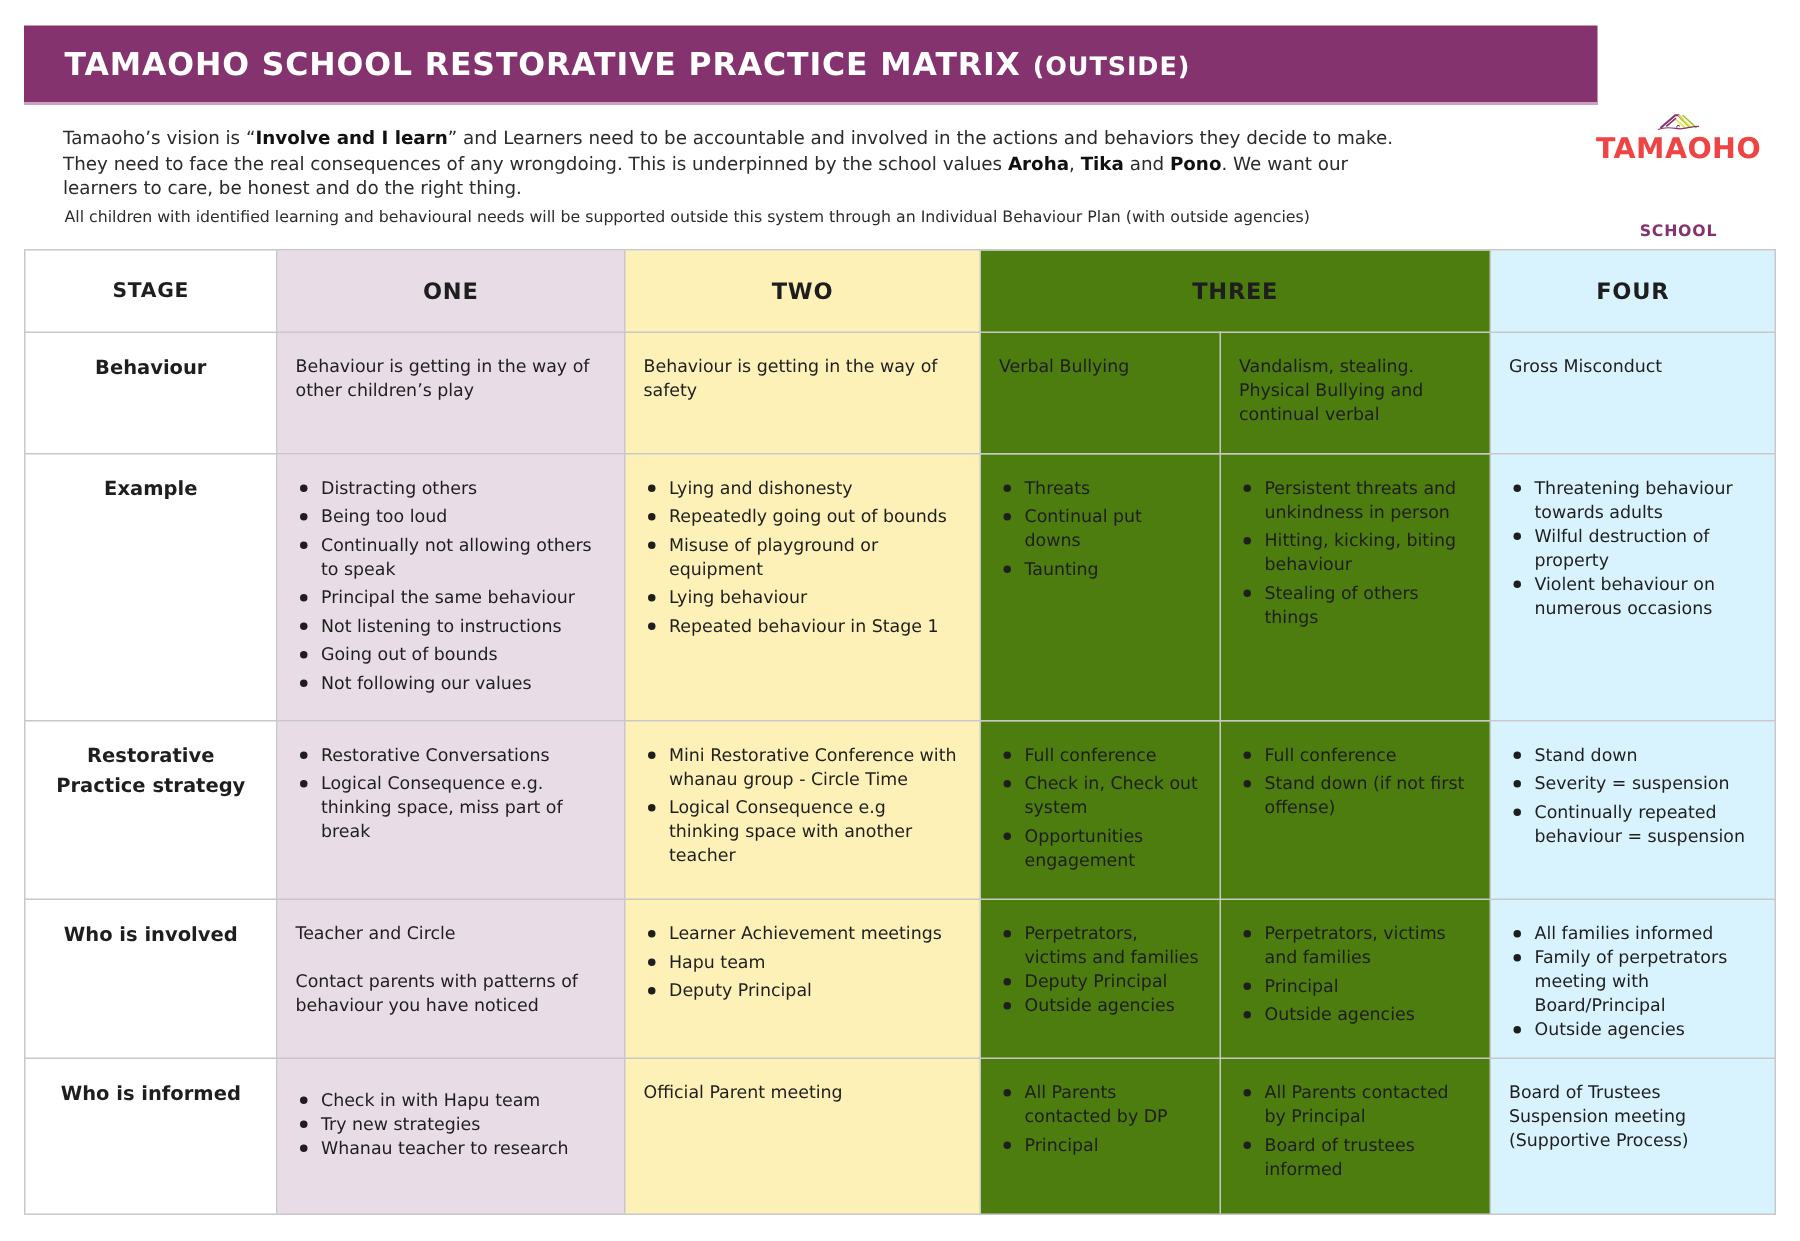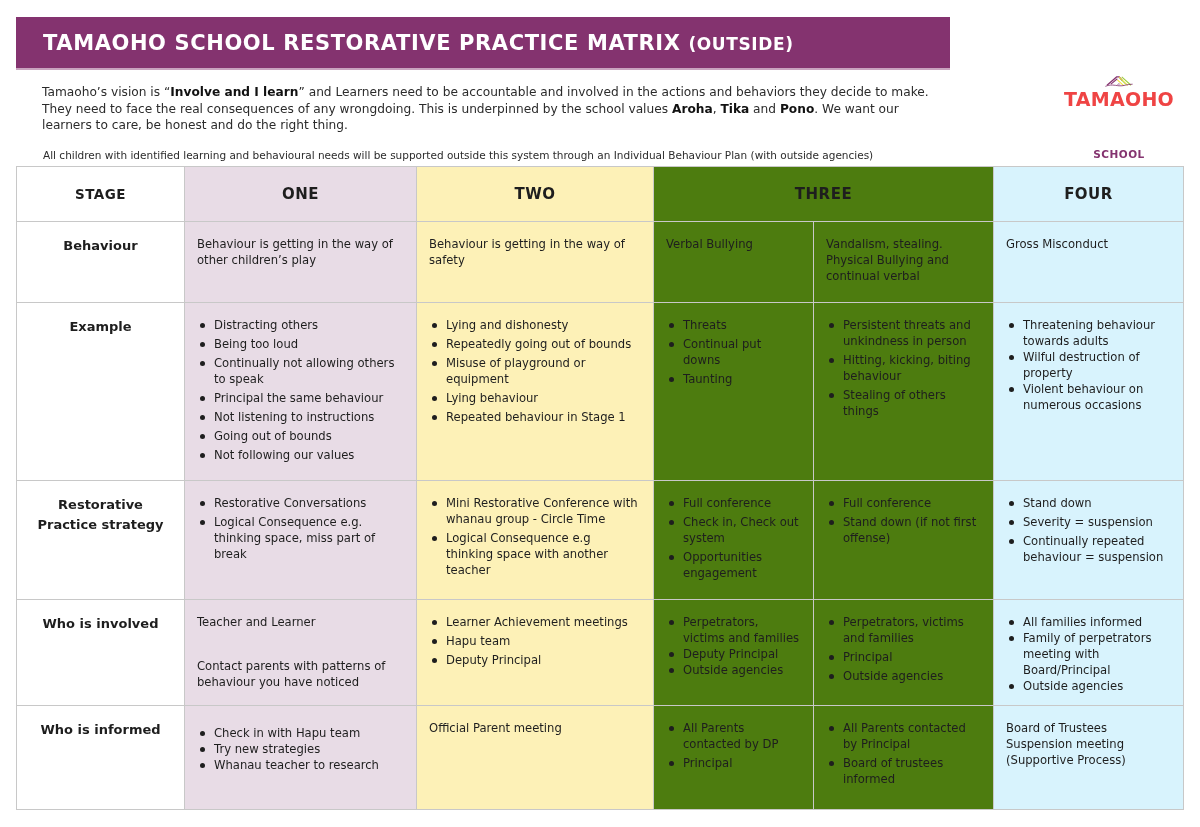--- a/index.html
+++ b/index.html
@@ -1,36 +1,36 @@
 <!DOCTYPE html>
 <html><head>
 <meta charset="utf-8">
 <style>
   * { box-sizing: border-box; margin: 0; padding: 0; }
   html, body { width: 1200px; height: 827px; background: #ffffff; overflow: hidden; }
   body { font-family: "DejaVu Sans", sans-serif; color: #1a1a1a; position: relative; }
 
   .banner {
-    position: absolute; left: 16px; top: 17px; width: 934px; height: 53px;
+    position: absolute; left: 16px; top: 17px; width: 1049px; height: 53px;
     background: #84336f; border-bottom: 2px solid #c9a3bf;
     display: flex; align-items: center; padding-left: 27px;
   }
   .banner-title {
     color: #ffffff; font-family: "DejaVu Sans", sans-serif; font-weight: bold;
     font-size: 21px; letter-spacing: 0.6px; text-transform: uppercase;
   }
   .banner-title .sub { font-size: 17px; }
 
   .intro {
     position: absolute; left: 42px; top: 84px; width: 910px;
     font-size: 12.2px; line-height: 16.5px; color: #2b2b2b;
   }
   .intro b { font-weight: bold; color: #111; }
   .note {
-    position: absolute; left: 43px; top: 149px; width: 930px;
+    position: absolute; left: 43px; top: 139px; width: 930px;
     font-size: 10.5px; color: #2b2b2b; white-space: nowrap;
   }
 
   .logo {
     position: absolute; left: 1062px; top: 76px; width: 114px; height: 84px;
     display: flex; flex-direction: column; align-items: center;
   }
   .logo svg { display: block; }
   .logo-name {
     color: #ef4444; font-weight: bold; font-size: 19px; line-height: 19px; letter-spacing: 0.3px;
@@ -64,21 +64,21 @@
   .c-four  { background: #d8f3fd; }
   .c-white { background: #ffffff; }
 
   ul.b { list-style: none; }
   ul.b li { position: relative; padding-left: 17px; margin-bottom: 3px; }
   ul.b li::before {
     content: ""; position: absolute; left: 3px; top: 6px;
     width: 5px; height: 5px; border-radius: 50%; background: #1e1e1e;
   }
   ul.tight li { margin-bottom: 0; }
-  .gap { margin-top: 28px; }
+  .gap { margin-top: 16px; }
   .pushdown { margin-top: 5px; }
 </style>
 </head>
 <body>
 
 <div class="banner">
   <div class="banner-title">
     <span>TAMAOHO SCHOOL RESTORATIVE PRACTICE MATRIX</span>
     <span class="sub">(OUTSIDE)</span>
   </div>
@@ -216,21 +216,21 @@
           <li>Stand down</li>
           <li>Severity = suspension</li>
           <li>Continually repeated behaviour = suspension</li>
         </ul>
       </td>
     </tr>
 
     <tr style="height:106px">
       <td class="rowlabel">Who is involved</td>
       <td class="c-one">
-        <div>Teacher and Learner</div>
+        <div>Teacher and Circle</div>
         <div class="gap">Contact parents with patterns of behaviour you have noticed</div>
       </td>
       <td class="c-two">
         <ul class="b">
           <li>Learner Achievement meetings</li>
           <li>Hapu team</li>
           <li>Deputy Principal</li>
         </ul>
       </td>
       <td class="c-three">

